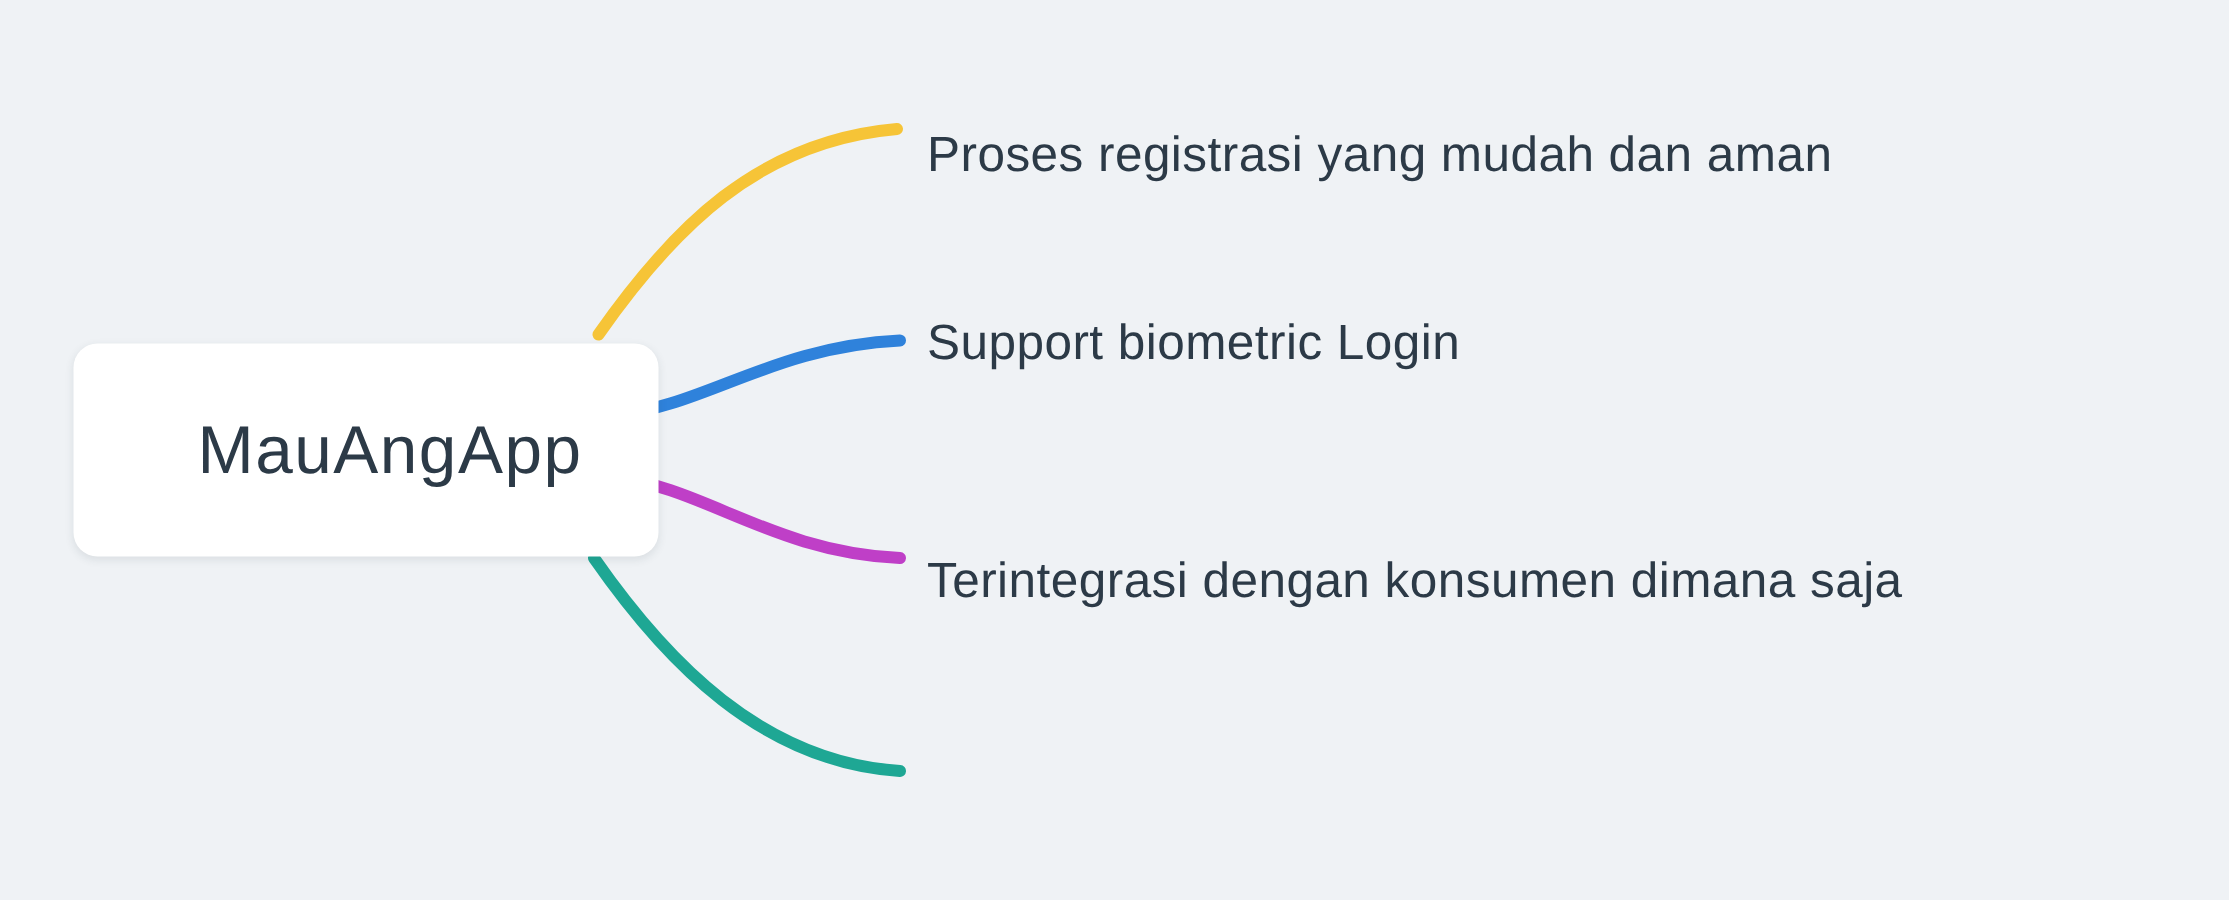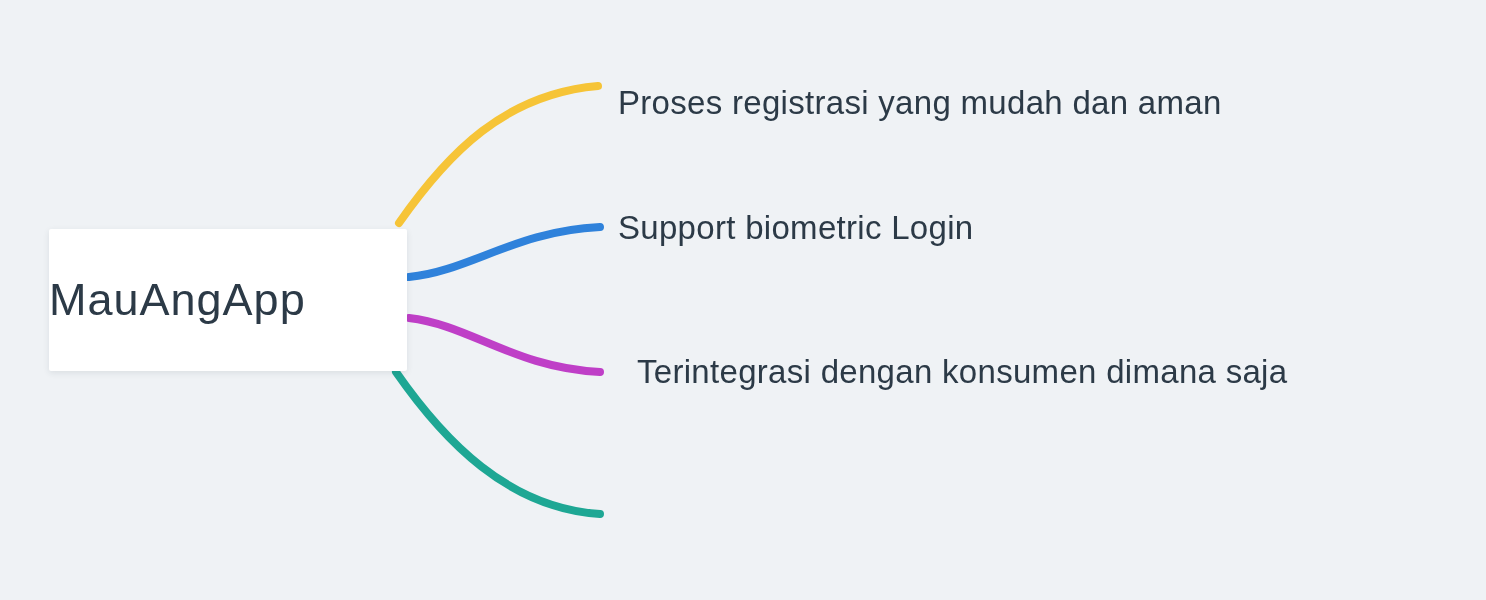--- a/index.html
+++ b/index.html
@@ -26,26 +26,27 @@
     stroke-width: 8;
     stroke-linecap: round;
   }
   .root-node {
     position: absolute;
     left: 49px;
     top: 229px;
     width: 358px;
     height: 142px;
     background: #ffffff;
-    border-radius: 2px;
+    border-radius: 16px;
     box-shadow: 0 2px 6px rgba(44, 58, 71, 0.10);
     display: flex;
     align-items: center;
-    justify-content: flex-start;
+    justify-content: center;
     z-index: 2;
+    padding-left: 32px;
   }
   .root-label {
     font-size: 45px;
     font-weight: 500;
     letter-spacing: 1px;
     color: #2c3a47;
     white-space: nowrap;
   }
   .branch-label {
     position: absolute;
@@ -53,21 +54,21 @@
     transform: translateY(-50%);
     font-size: 33px;
     font-weight: 500;
     letter-spacing: 0.3px;
     color: #2c3a47;
     white-space: nowrap;
     z-index: 2;
   }
   .branch-label.b0 { top: 87px; margin-top: 16px; }
   .branch-label.b1 { top: 228px; }
-  .branch-label.b2 { top: 372px; margin-left: 19px; }
+  .branch-label.b2 { top: 387px; }
   .branch-label.b3 { top: 516px; }
 </style>
 </head>
 <body>
 
 <div class="canvas">
 
   <svg class="connector-layer" viewBox="0 0 1486 600">
     <path d="M 399 223 C 448 153, 505 94, 598 86" stroke="#f6c437"></path>
     <path d="M 409 277 C 470 271, 515 231, 600 227" stroke="#2f82db"></path>

